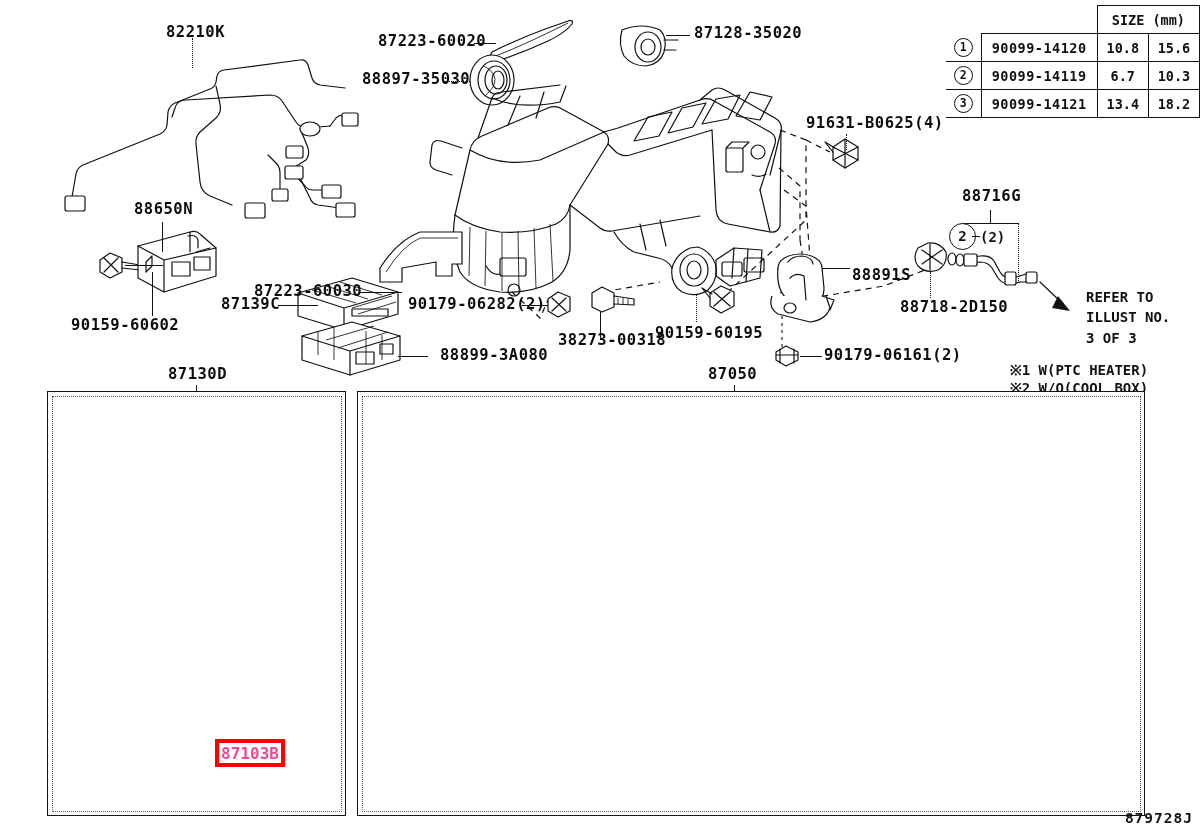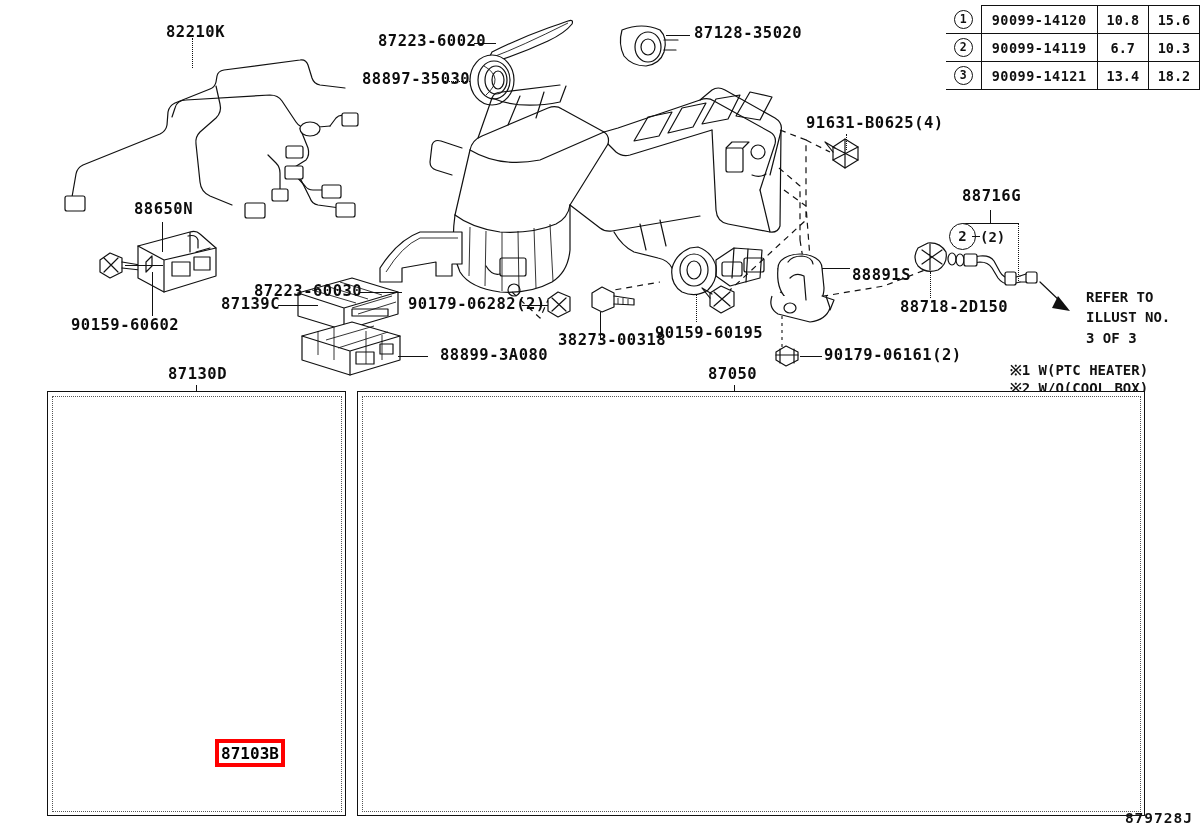--- a/index.html
+++ b/index.html
@@ -74,21 +74,21 @@
   }
   
   #highlight-box{
     position:absolute;
     border:4px solid #ff0000;
     background:#fff;
     box-sizing:border-box;
   }
   .hl-text{
     font-family:"DejaVu Sans Mono","Liberation Mono",monospace;
-    font-size:16px;font-weight:700;color:#000000;
+    font-size:16px;font-weight:700;color:#ec4899;
     line-height:22px;text-align:center;
   }
   
   svg.art{position:absolute;left:0;top:0;width:1200px;height:828px;overflow:visible;pointer-events:none;}
   svg.art *{vector-effect:non-scaling-stroke;}
   .st{fill:none;stroke:#111;stroke-width:1.2;stroke-linejoin:round;stroke-linecap:round;}
   .st-thin{fill:none;stroke:#111;stroke-width:0.85;}
   .st-w{fill:#fff;stroke:#111;stroke-width:1.2;stroke-linejoin:round;}
   .dash{fill:none;stroke:#111;stroke-width:1.2;stroke-dasharray:6 5;}
   .dash-s{fill:none;stroke:#111;stroke-width:1.1;stroke-dasharray:3 4;}
@@ -667,20 +667,25 @@
 
   <div class="panel" style="left:357px;top:391px;width:786px;height:423px;"></div>
   <div class="panel-inner" style="left:362px;top:396px;width:777px;height:414px;"></div>
 
   <div id="highlight-box" style="left:215px;top:739px;width:70px;height:28px;">
     <div class="hl-text">87103B</div>
   </div>
 
   <table id="size-table">
     <tbody>
+        <tr>
+      <td class="blank num-col"></td>
+      <td class="blank pn-col"></td>
+      <td colspan="2">SIZE (mm)</td>
+    </tr>
     <tr>
       <td class="num-col"><span class="circnum">1</span></td>
       <td class="pn-col">90099-14120</td>
       <td class="v-col">10.8</td>
       <td class="v-col">15.6</td>
     </tr>
     <tr>
       <td class="num-col"><span class="circnum">2</span></td>
       <td class="pn-col">90099-14119</td>
       <td class="v-col">6.7</td>

